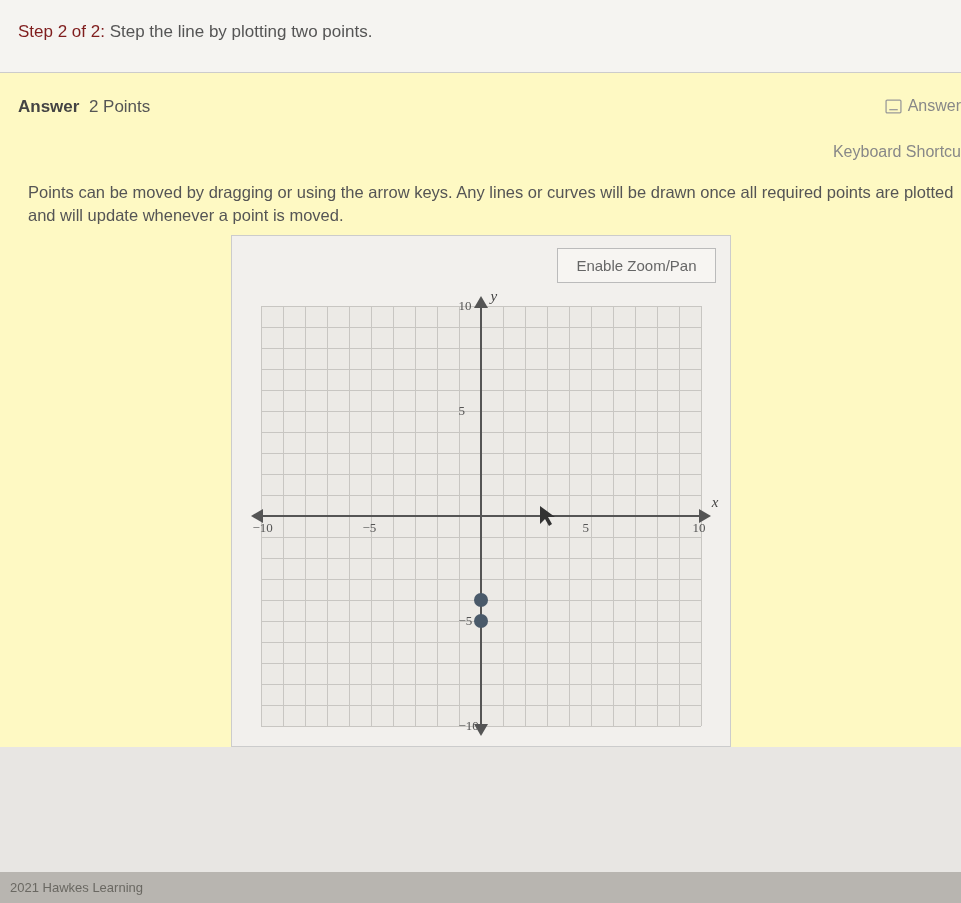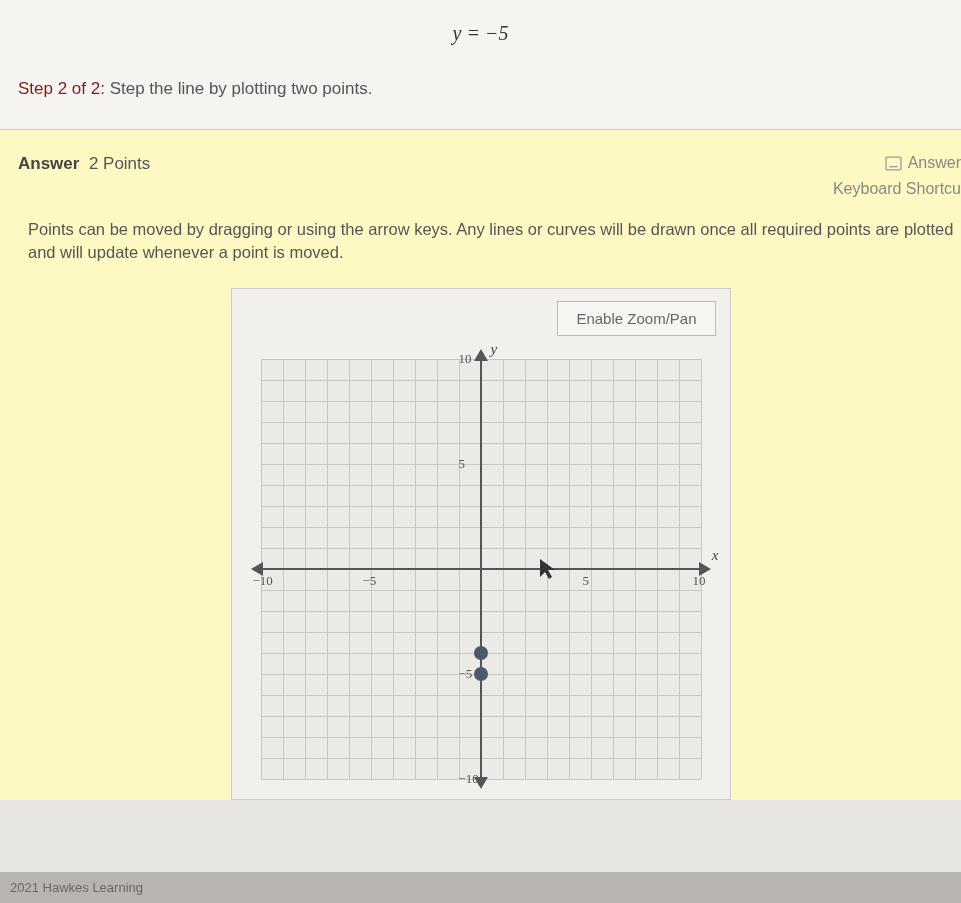--- a/index.html
+++ b/index.html
@@ -65,31 +65,32 @@
     display: inline-flex;
     align-items: center;
     gap: 6px;
     color: #888;
     margin-bottom: 8px;
   }
   .keypad-btn svg { width: 17px; height: 17px; }
   .kb-shortcut {
     color: #888;
     font-size: 16px;
+    margin-top: 20px;
   }
   .instructions {
     font-size: 16.5px;
     color: #555;
     padding: 20px 0 8px 28px;
     line-height: 1.4;
   }
   .graph-wrap {
     position: relative;
     width: 500px;
-    margin: 16px auto;
+    margin: 0 auto;
     background: #f2f0ed;
     border: 1px solid #ccc;
     padding: 10px;
   }
   .zoom-btn {
     position: absolute;
     top: 12px;
     right: 14px;
     background: #f7f5f2;
     border: 1px solid #bbb;
@@ -165,21 +166,20 @@
     background: #b8b5b0;
     color: #6a6862;
     font-size: 13px;
     padding: 8px 10px;
   }
 </style>
 </head>
 <body>
 
 <div class="question-section">
-  <div class="equation">y = −5</div>
   <div class="step-line">
     <b>Step 2 of 2:</b><span> Step the line by plotting two points.</span>
   </div>
 </div>
 
 <div class="answer-section">
   <div class="answer-header">
     <div class="answer-label">
       <b>Answer</b>&nbsp;&nbsp;<span>2 Points</span>
     </div>

